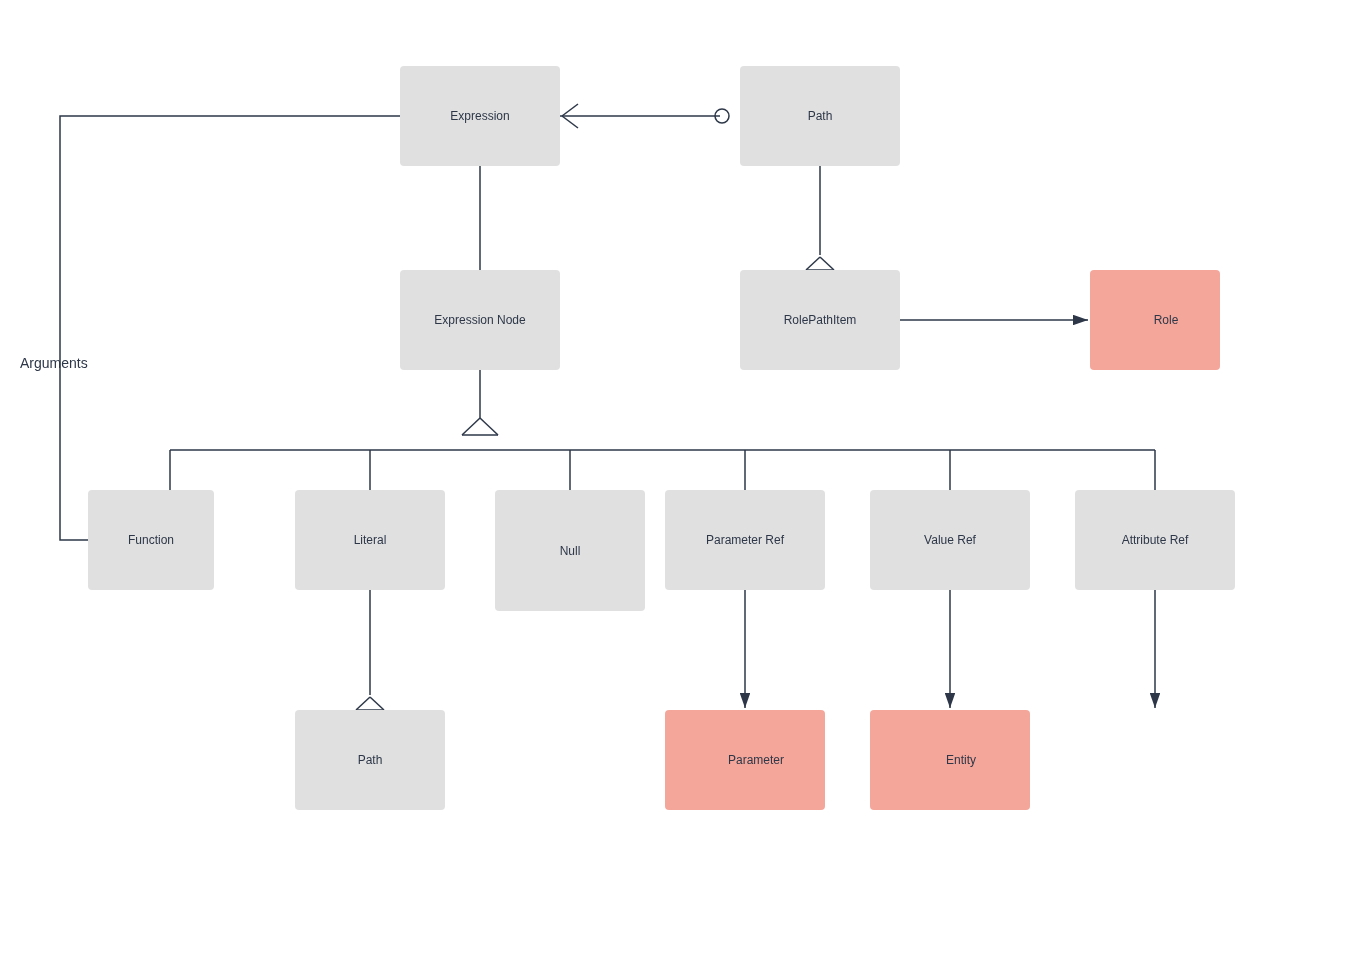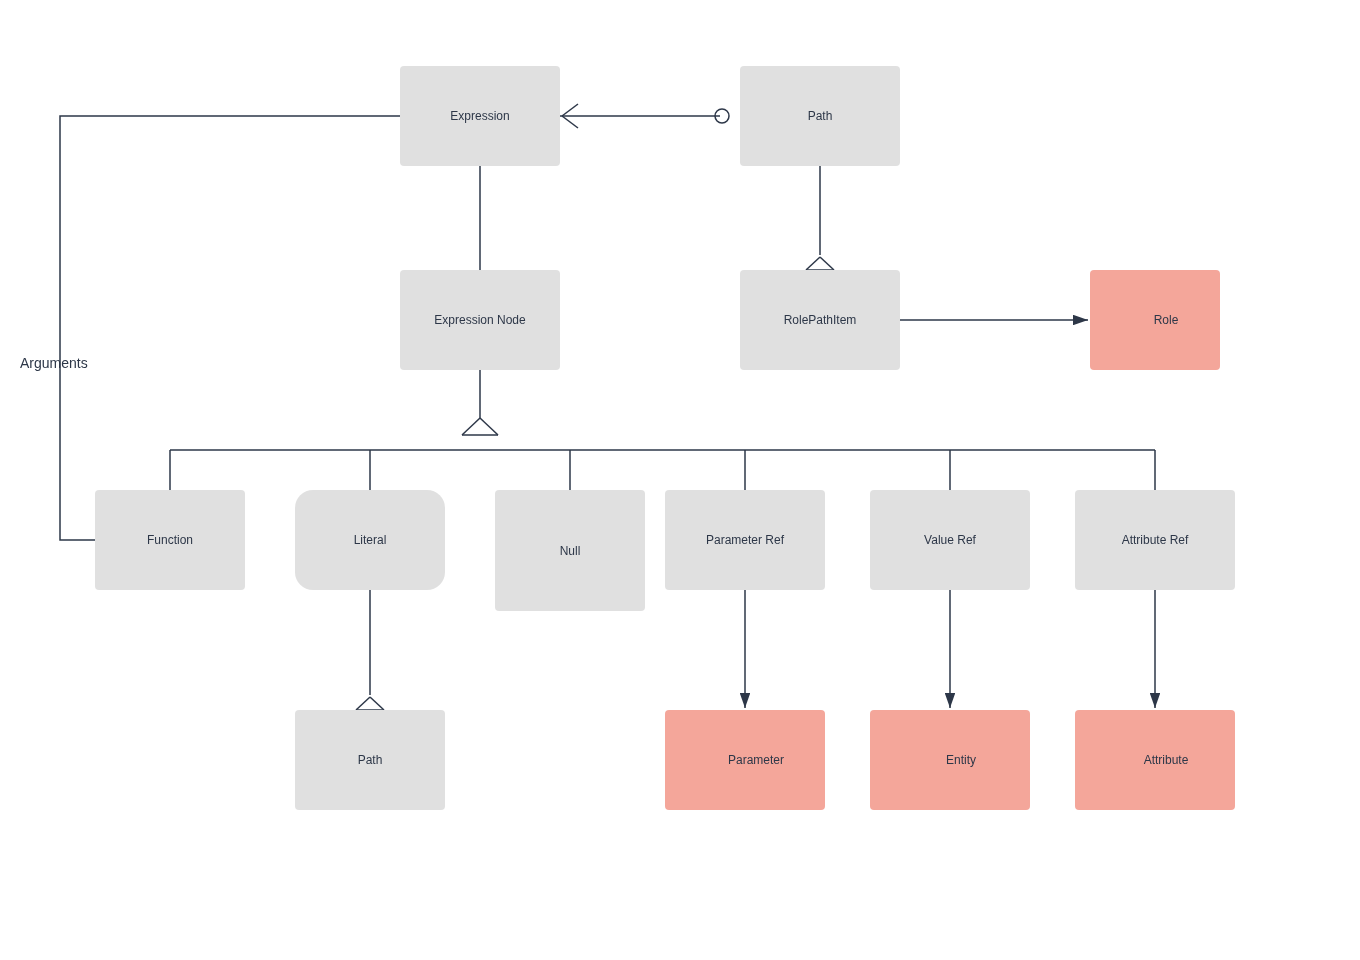--- a/index.html
+++ b/index.html
@@ -124,25 +124,25 @@
   </div>
 
   <div class="node-box node-gray" style="left:740px; top:270px; width:160px; height:100px;">
     <span>RolePathItem</span>
   </div>
 
   <div class="node-box node-pink" style="left:1090px; top:270px; width:130px; height:100px;">
     <span>Role</span>
   </div>
 
-  <div class="node-box node-gray" style="left:95px; top:490px; width:150px; height:100px;">
+  <div class="node-box node-gray" style="left:88px; top:490px; width:126px; height:100px;">
     <span>Function</span>
   </div>
 
-  <div class="node-box node-gray" style="left:295px; top:490px; width:150px; height:100px;border-radius:18px;">
+  <div class="node-box node-gray" style="left:295px; top:490px; width:150px; height:100px;">
     <span>Literal</span>
   </div>
 
   <div class="node-box node-gray" style="left:495px; top:490px; width:150px; height:121px;">
     <span>Null</span>
   </div>
 
   <div class="node-box node-gray" style="left:665px; top:490px; width:160px; height:100px;">
     <span>Parameter Ref</span>
   </div>
@@ -160,17 +160,14 @@
   </div>
 
   <div class="node-box node-pink" style="left:665px; top:710px; width:160px; height:100px;text-align:right;">
     <span>Parameter</span>
   </div>
 
   <div class="node-box node-pink" style="left:870px; top:710px; width:160px; height:100px;">
     <span>Entity</span>
   </div>
 
-  <div class="node-box node-pink" style="left:1075px; top:710px; width:160px; height:100px;">
-    <span>Attribute</span>
-  </div>
 
 </div>
 
 </body></html>

